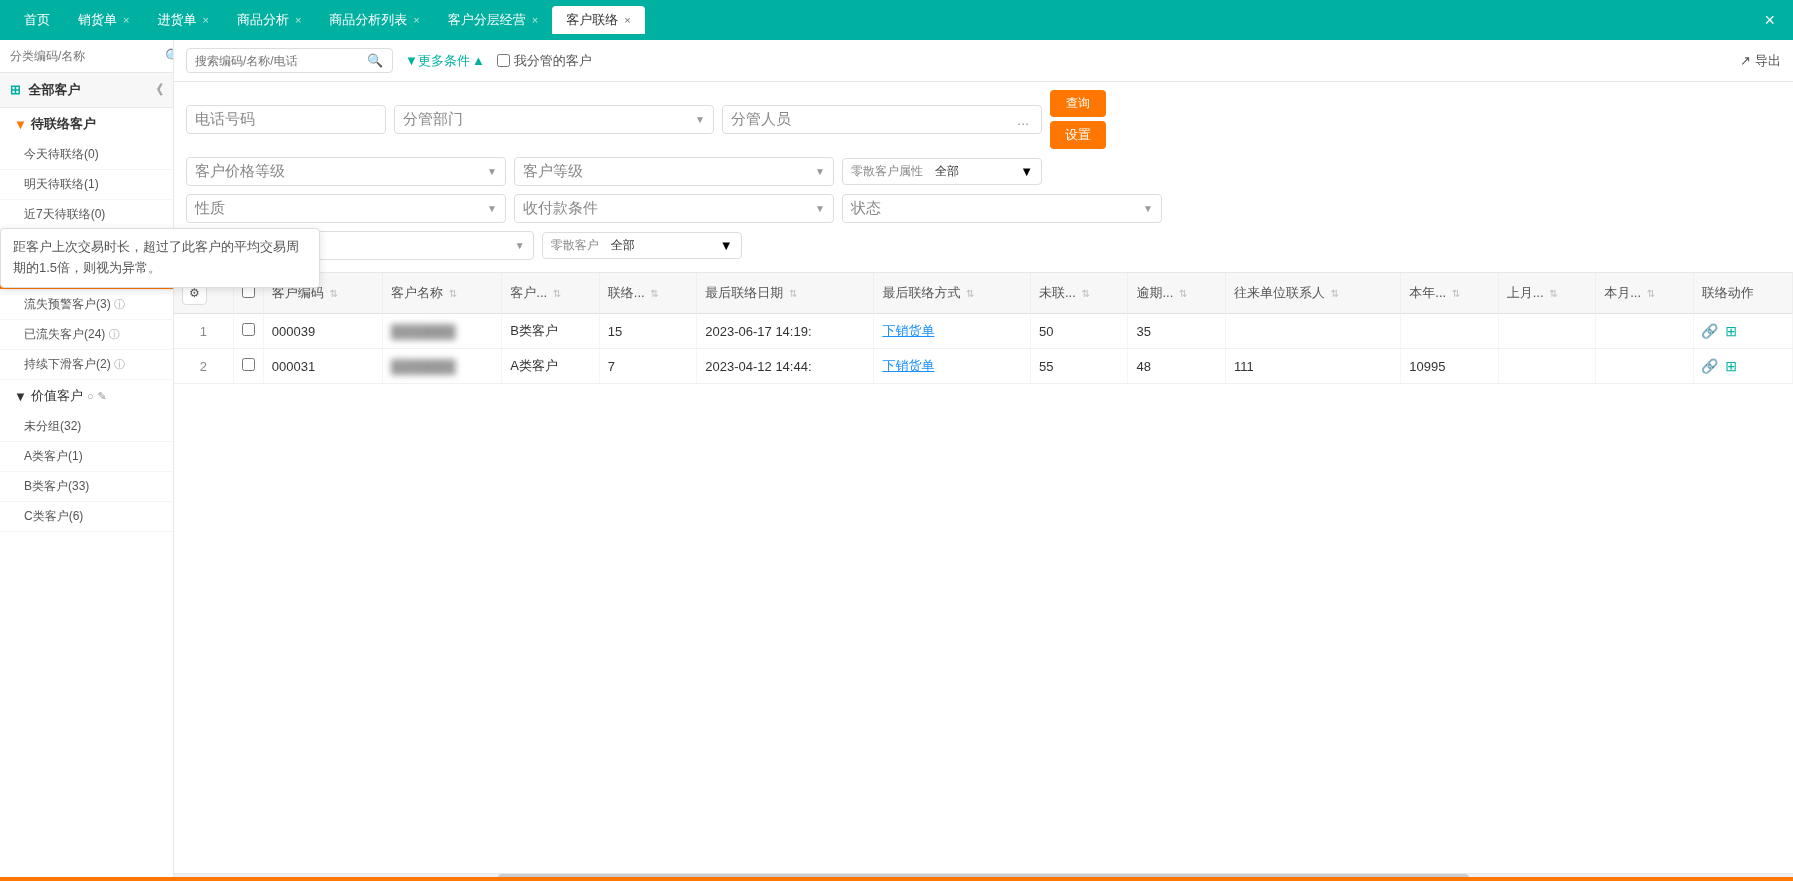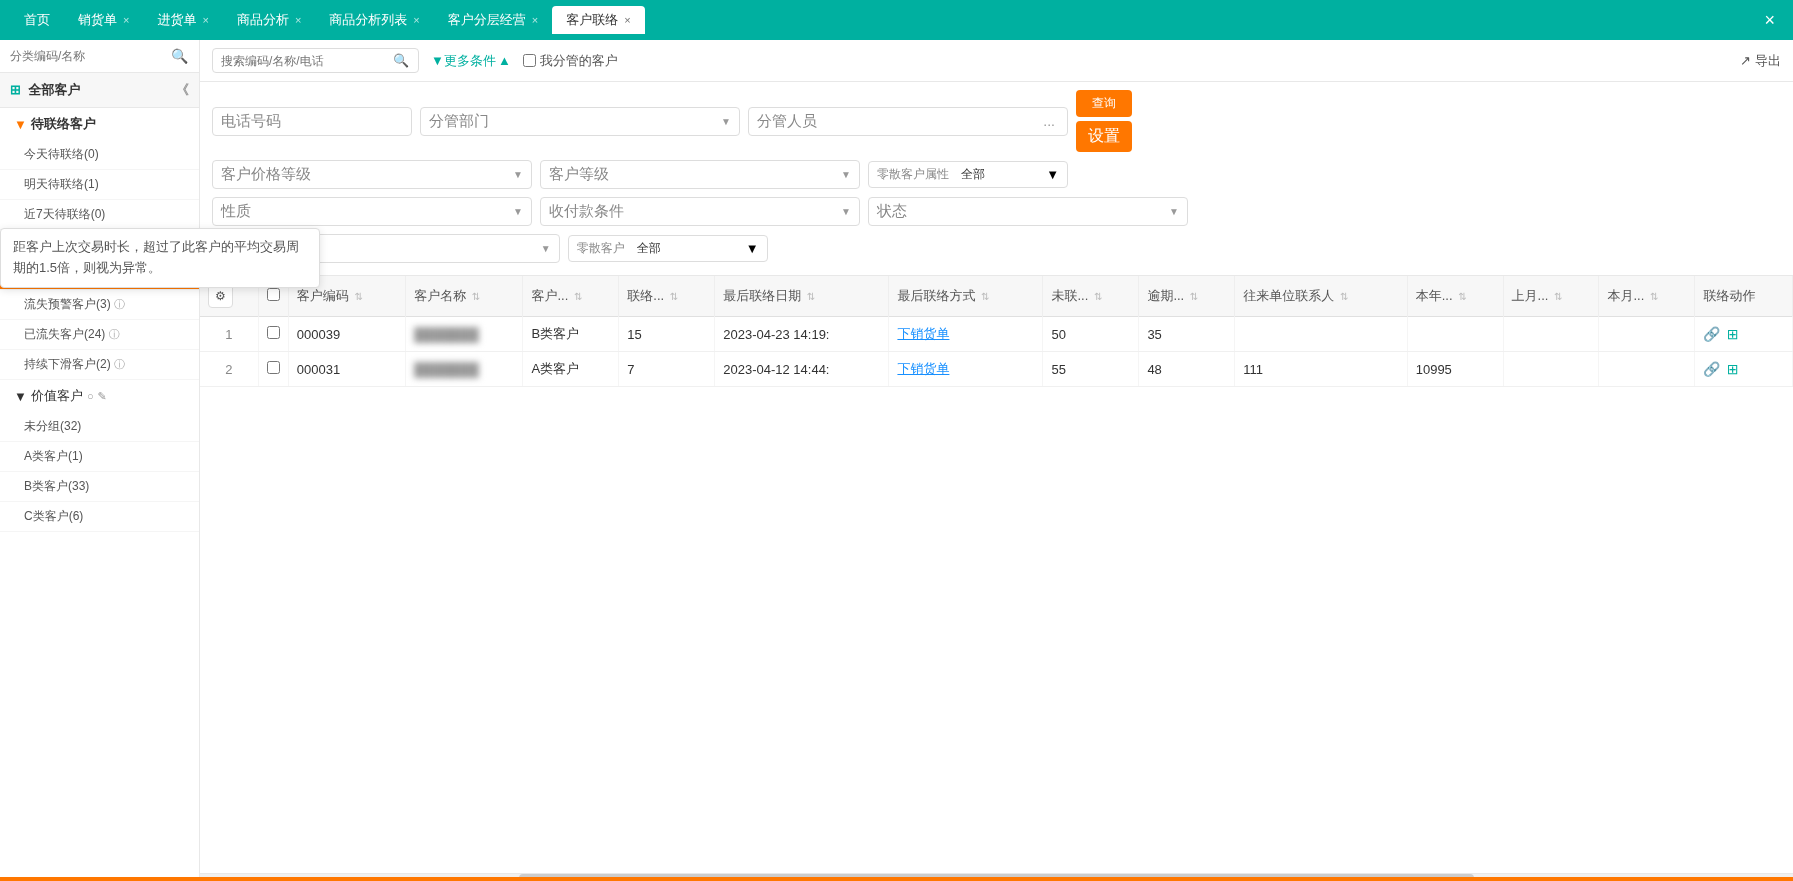--- a/index.html
+++ b/index.html
@@ -27,21 +27,21 @@
       color: white; font-size: 18px; cursor: pointer; padding: 0 8px;
     }
 
     
     .main-layout {
       display: flex; height: calc(881px - 40px);
     }
 
     
     .sidebar {
-      width: 200px; background: white; border-right: 1px solid #e8e8e8;
+      width: 174px; background: white; border-right: 1px solid #e8e8e8;
       overflow-y: auto; flex-shrink: 0;
     }
     .sidebar-search {
       display: flex; align-items: center; padding: 8px 10px; border-bottom: 1px solid #e8e8e8;
     }
     .sidebar-search input {
       flex: 1; border: none; outline: none; font-size: 12px; color: #333;
       background: transparent;
     }
     .sidebar-search .search-icon { color: #999; font-size: 14px; }
@@ -133,21 +133,21 @@
       padding: 4px 8px; min-width: 200px; background: white; cursor: pointer; gap: 12px;
     }
     .zero-customer-attr label { color: #888; font-size: 12px; white-space: nowrap; }
     .zero-customer-attr .val { flex: 1; font-size: 12px; color: #333; }
     .query-btn {
       background: #ff7700; color: white; border: none; border-radius: 4px;
       padding: 5px 16px; cursor: pointer; font-size: 12px;
     }
     .settings-btn {
       background: #ff7700; color: white; border: none; border-radius: 4px;
-      padding: 5px 12px; cursor: pointer; font-size: 16px;
+      padding: 5px 12px; cursor: pointer; font-size: 13px;
     }
     .btn-group { display: flex; flex-direction: column; gap: 4px; }
 
     
     .table-wrap {
       flex: 1; overflow: auto; background: white; margin: 0;
     }
     table {
       width: 100%; border-collapse: collapse; font-size: 12px;
     }
@@ -465,21 +465,21 @@
             <td class="row-num">1</td>
             <td class="check-col">
               <input type="checkbox" style="">
             </td>
             <td>000039</td>
             <td>
               <span class="blurred">███████</span>
             </td>
             <td>B类客户</td>
             <td>15</td>
-            <td>2023-04-23 14:19:</td>
+            <td>2023-06-17 14:19:</td>
             <td>
               <span class="link-text">下销货单</span>
             </td>
             <td>50</td>
             <td>35</td>
             <td></td>
             <td></td>
             <td></td>
             <td></td>
             <td>

